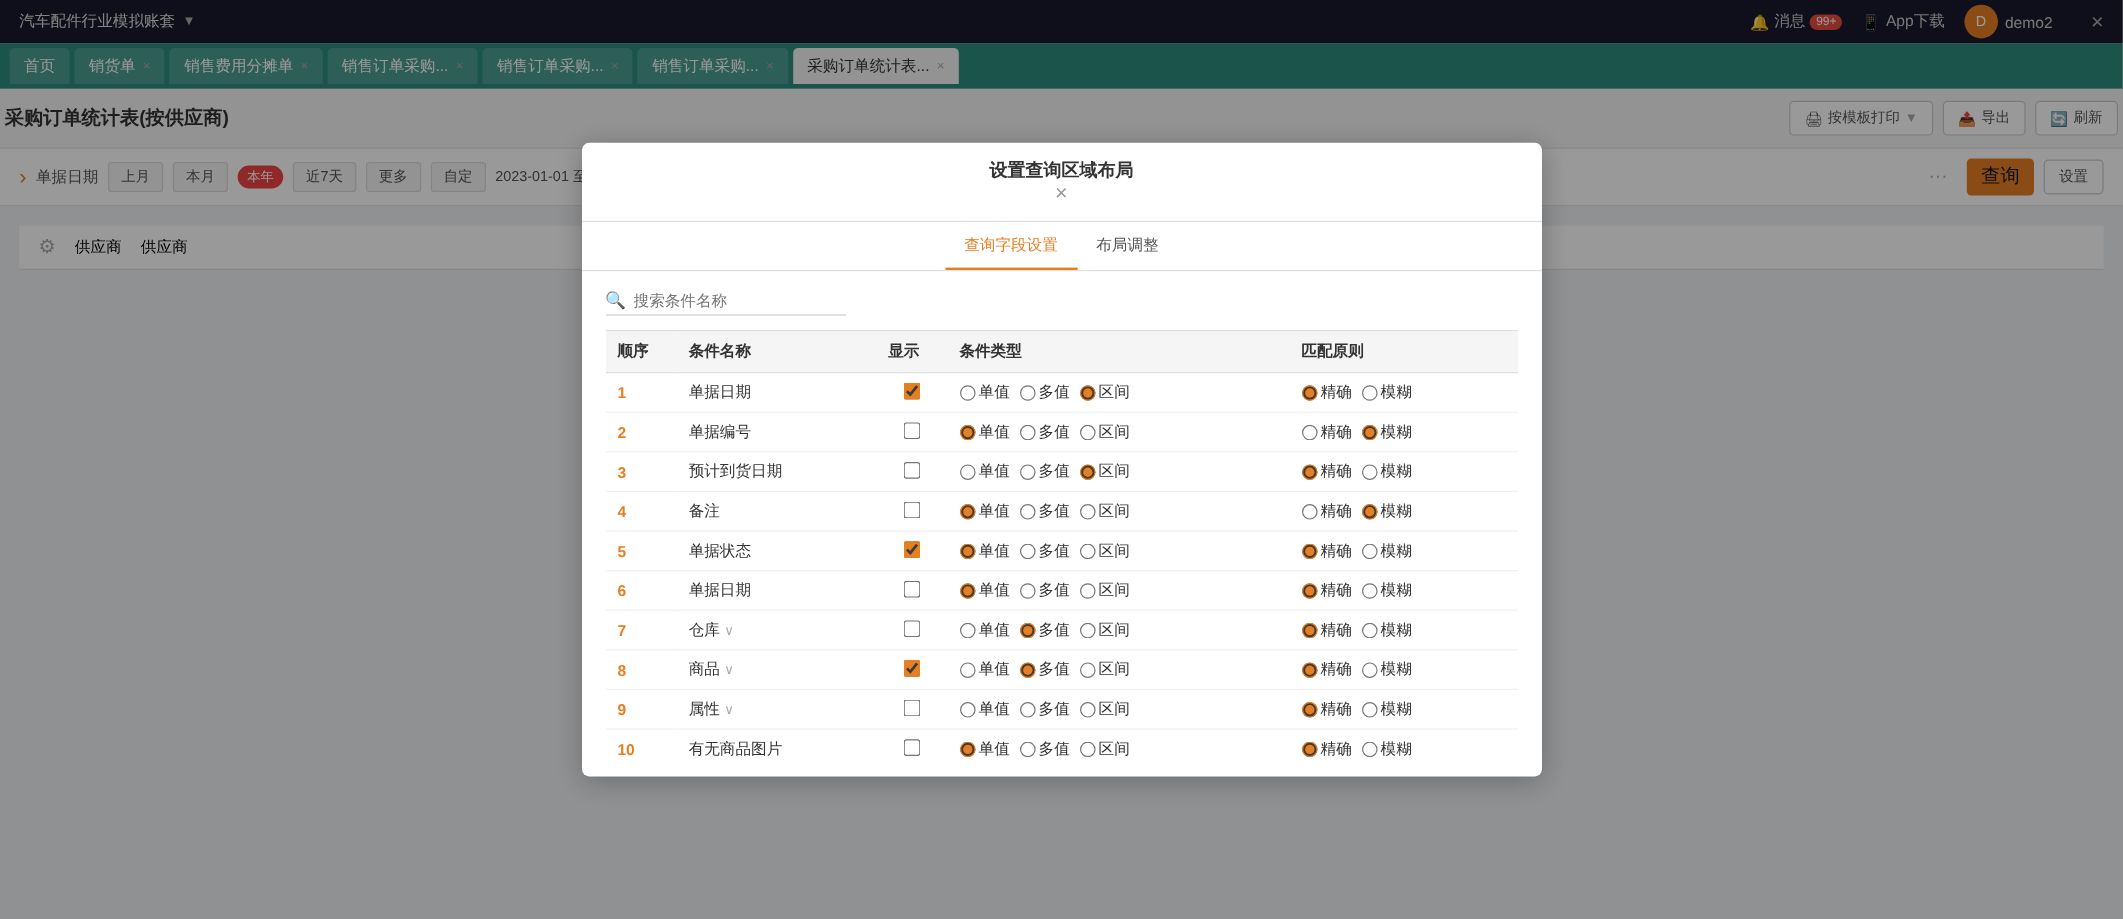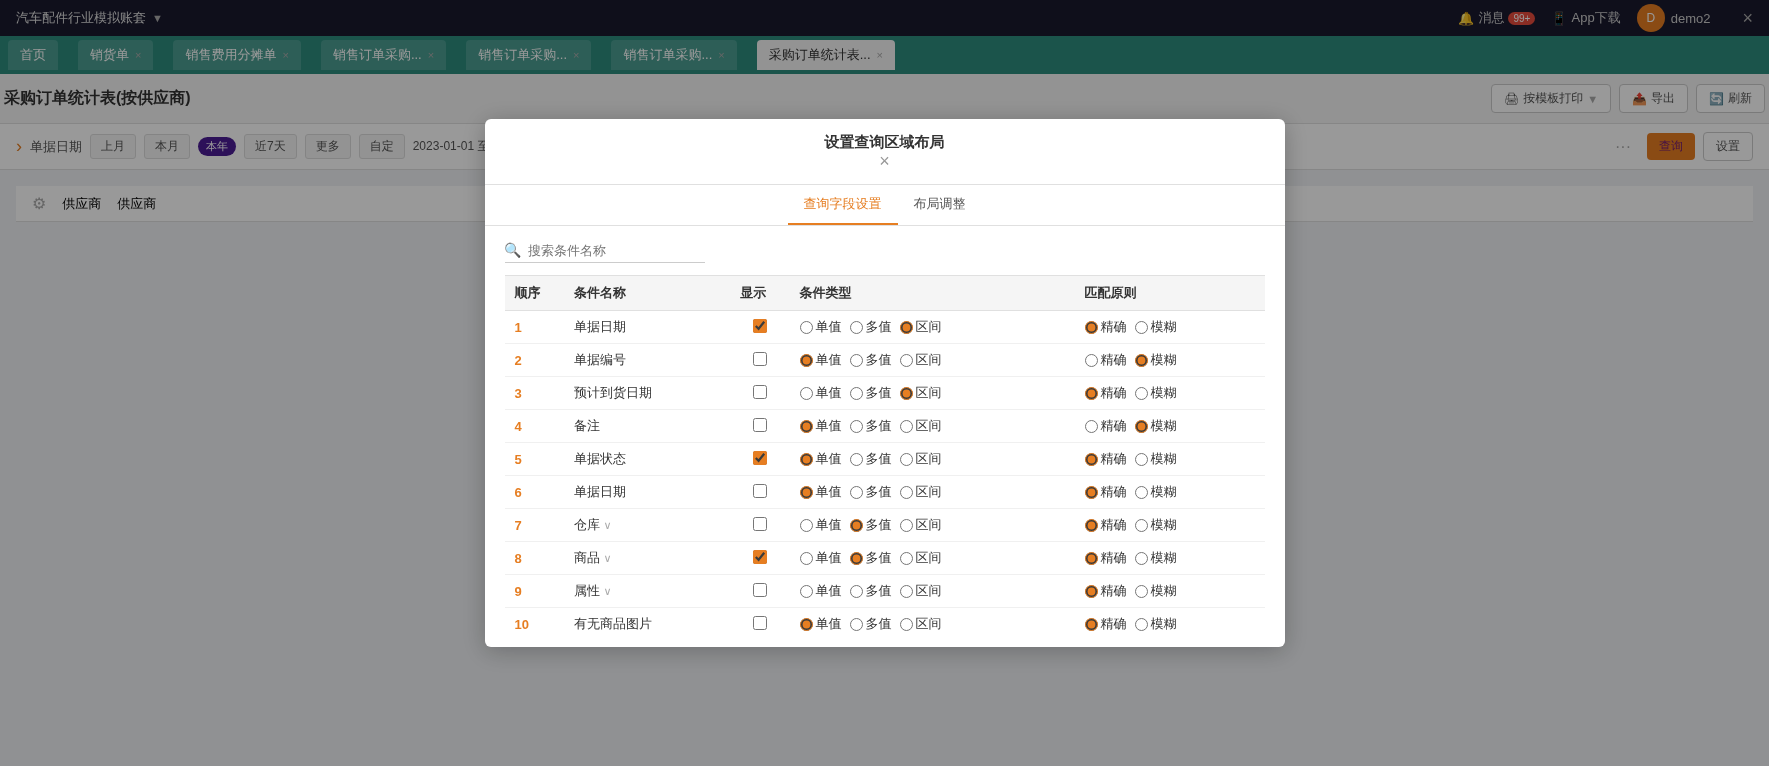--- a/index.html
+++ b/index.html
@@ -21,21 +21,21 @@
     .top-nav-right .user { display: flex; align-items: center; gap: 6px; }
     .avatar { width: 28px; height: 28px; border-radius: 50%; background: #e67e22; display: flex; align-items: center; justify-content: center; color: white; font-size: 12px; }
 
     
     .tab-bar {
       background: #2d8c7e;
       height: 38px;
       display: flex;
       align-items: center;
       padding: 0 8px;
-      gap: 20px;
+      gap: 4px;
     }
     .tab-item {
       background: rgba(255,255,255,0.15);
       color: white;
       padding: 4px 12px;
       border-radius: 4px 4px 0 0;
       font-size: 13px;
       cursor: pointer;
       display: flex;
       align-items: center;
@@ -50,33 +50,33 @@
       background: #f5f5f5;
       padding: 10px 4px;
       display: flex;
       align-items: center;
       justify-content: space-between;
       border-bottom: 1px solid #e0e0e0;
     }
     .page-title { font-size: 16px; font-weight: bold; color: #333; }
     .header-actions { display: flex; align-items: center; gap: 8px; }
     .btn-outline { border: 1px solid #ccc; background: white; padding: 5px 12px; border-radius: 4px; cursor: pointer; font-size: 12px; color: #555; display: flex; align-items: center; gap: 4px; }
-    .btn-orange { background: #e67e22; color: #701a75; border: none; padding: 5px 12px; border-radius: 4px; cursor: pointer; font-size: 12px; }
+    .btn-orange { background: #e67e22; color: #0f172a; border: none; padding: 5px 12px; border-radius: 4px; cursor: pointer; font-size: 16px; }
 
     
     .filter-bar {
       background: white;
       padding: 8px 16px;
       display: flex;
       align-items: center;
       gap: 8px;
       border-bottom: 1px solid #e0e0e0;
     }
     .filter-btn { background: #f5f5f5; border: 1px solid #ddd; padding: 3px 10px; border-radius: 3px; font-size: 12px; cursor: pointer; color: #555; }
-    .filter-tag-orange { background: #4c1d95; color: white; border-radius: 10px; padding: 2px 8px; font-size: 11px; }
+    .filter-tag-orange { background: #ef4444; color: white; border-radius: 10px; padding: 2px 8px; font-size: 11px; }
     .filter-date { font-size: 12px; color: #555; }
 
     
     .main-content {
       background: #f0f2f5;
       padding: 16px;
       min-height: 400px;
       position: relative;
     }
 

